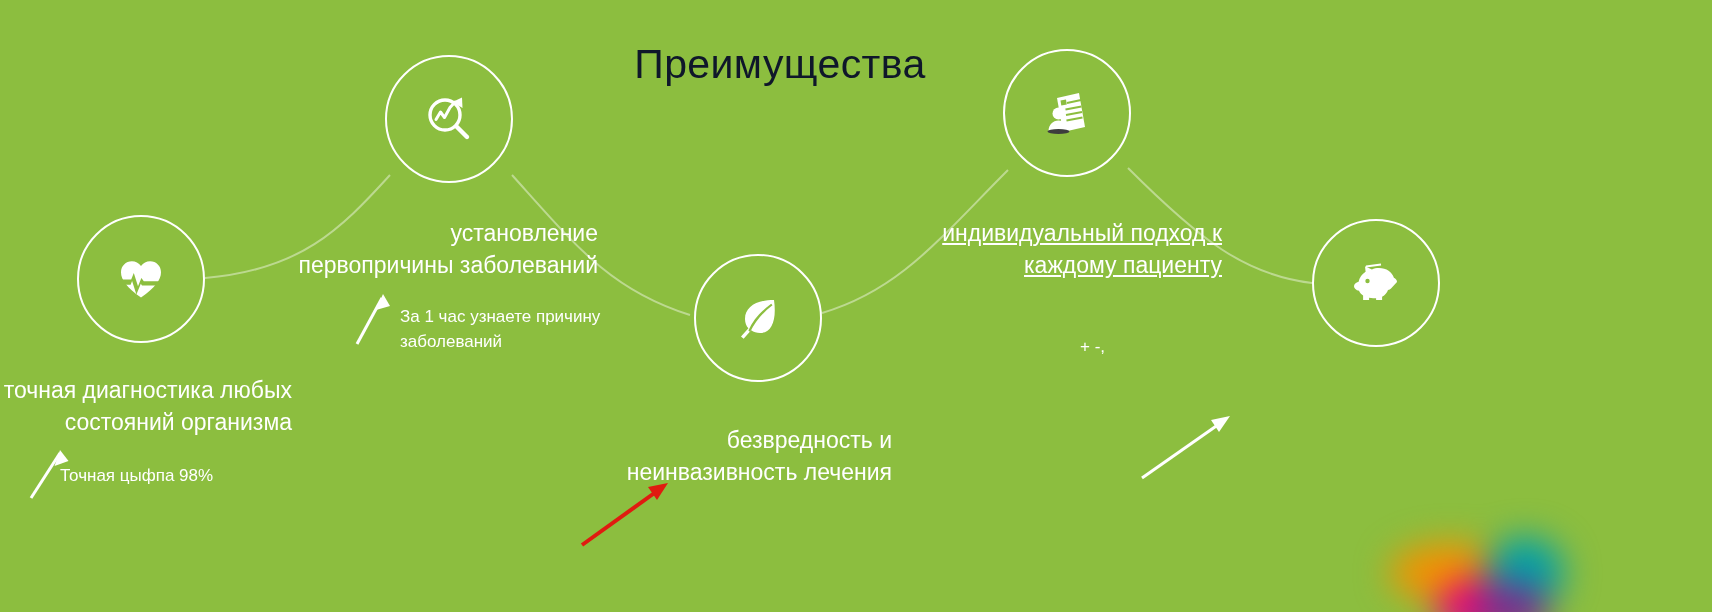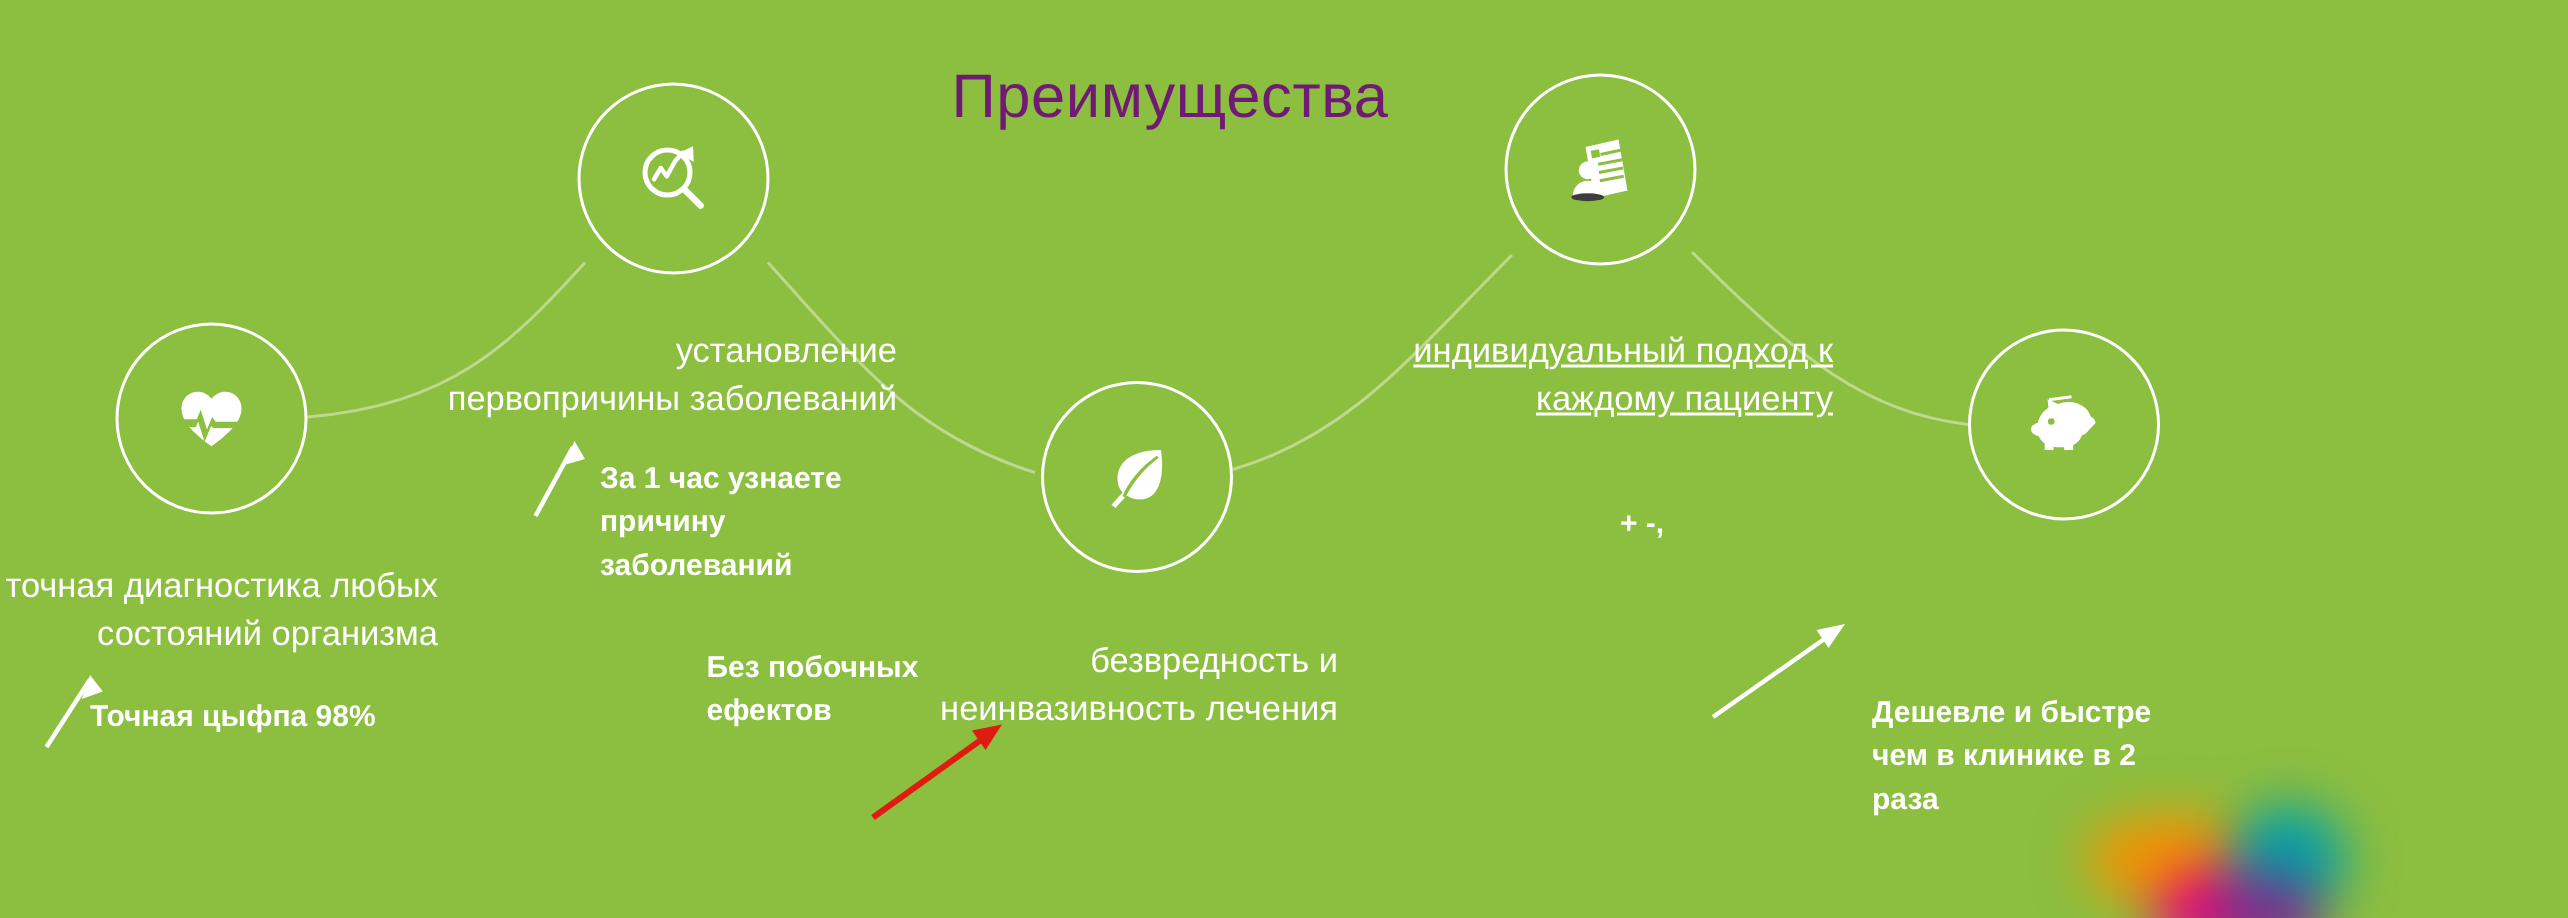--- a/index.html
+++ b/index.html
@@ -38,21 +38,21 @@
     position: absolute;
     border-radius: 50%;
   }
   
   .page-title {
     position: absolute;
     left: 570px;
     top: 42px;
     width: 420px;
     text-align: center;
-    color: #701a75;
+    color: #0f172a;
     font-size: 41px;
     font-weight: 300;
     letter-spacing: 0.4px;
     line-height: 1.1;
     white-space: nowrap;
   }
   
   .node-circle {
     position: absolute;
     border: 2px solid #ffffff;
@@ -72,22 +72,22 @@
     color: #ffffff;
     font-size: 23px;
     font-weight: 300;
     line-height: 1.38;
     text-align: right;
   }
   
   .annotation {
     position: absolute;
     color: #ffffff;
-    font-size: 20px;
-    font-weight: 700;
+    font-size: 17px;
+    font-weight: 400;
     line-height: 1.45;
   }
   .arrow-layer {
     position: absolute;
     left: 0; top: 0;
     width: 1712px; height: 612px;
     pointer-events: none;
   }
 </style>
 </head>
@@ -158,21 +158,20 @@
     </span>
   </div>
   <div class="node-heading" style="left:626px; top:425px; width:266px;">безвредность и неинвазивность лечения</div>
 
   <svg class="arrow-layer" viewBox="0 0 1712 612">
     <g stroke="#e01b10" stroke-width="4" fill="none">
       <path d="M582 545 L 660 489"></path>
     </g>
     <path fill="#e01b10" d="M668 483 L648 487 L657 500 Z"></path>
   </svg>
-  <div class="annotation" style="left:471px; top:431px; width:200px;">Без побочных ефектов</div>
 
   <div class="node-circle" style="left:1003px; top:49px; width:128px; height:128px;">
     <span class="node-icon">
       <svg width="48" height="46" viewBox="0 0 48 46">
         <path fill="#ffffff" d="M14 8 L36 3 L42 37 L20 42 Z"></path>
         <g stroke="#8cbe3f" stroke-width="2">
           <path d="M24 13 L38 10"></path>
           <path d="M22.5 19.5 L38.5 16.5"></path>
           <path d="M23 25 L39 22"></path>
           <path d="M23.5 30.5 L39.5 27.5"></path>
@@ -196,15 +195,14 @@
       </svg>
     </span>
   </div>
 
   <svg class="arrow-layer" viewBox="0 0 1712 612">
     <g stroke="#ffffff" stroke-width="3" fill="none">
       <path d="M1142 478 L 1222 422"></path>
     </g>
     <path fill="#ffffff" d="M1230 416 L1211 420 L1219 432 Z"></path>
   </svg>
-  <div class="annotation" style="left:1248px; top:461px; width:215px;">Дешевле и быстре чем в клинике в 2 раза</div>
 
 </div>
 
 </body></html>

